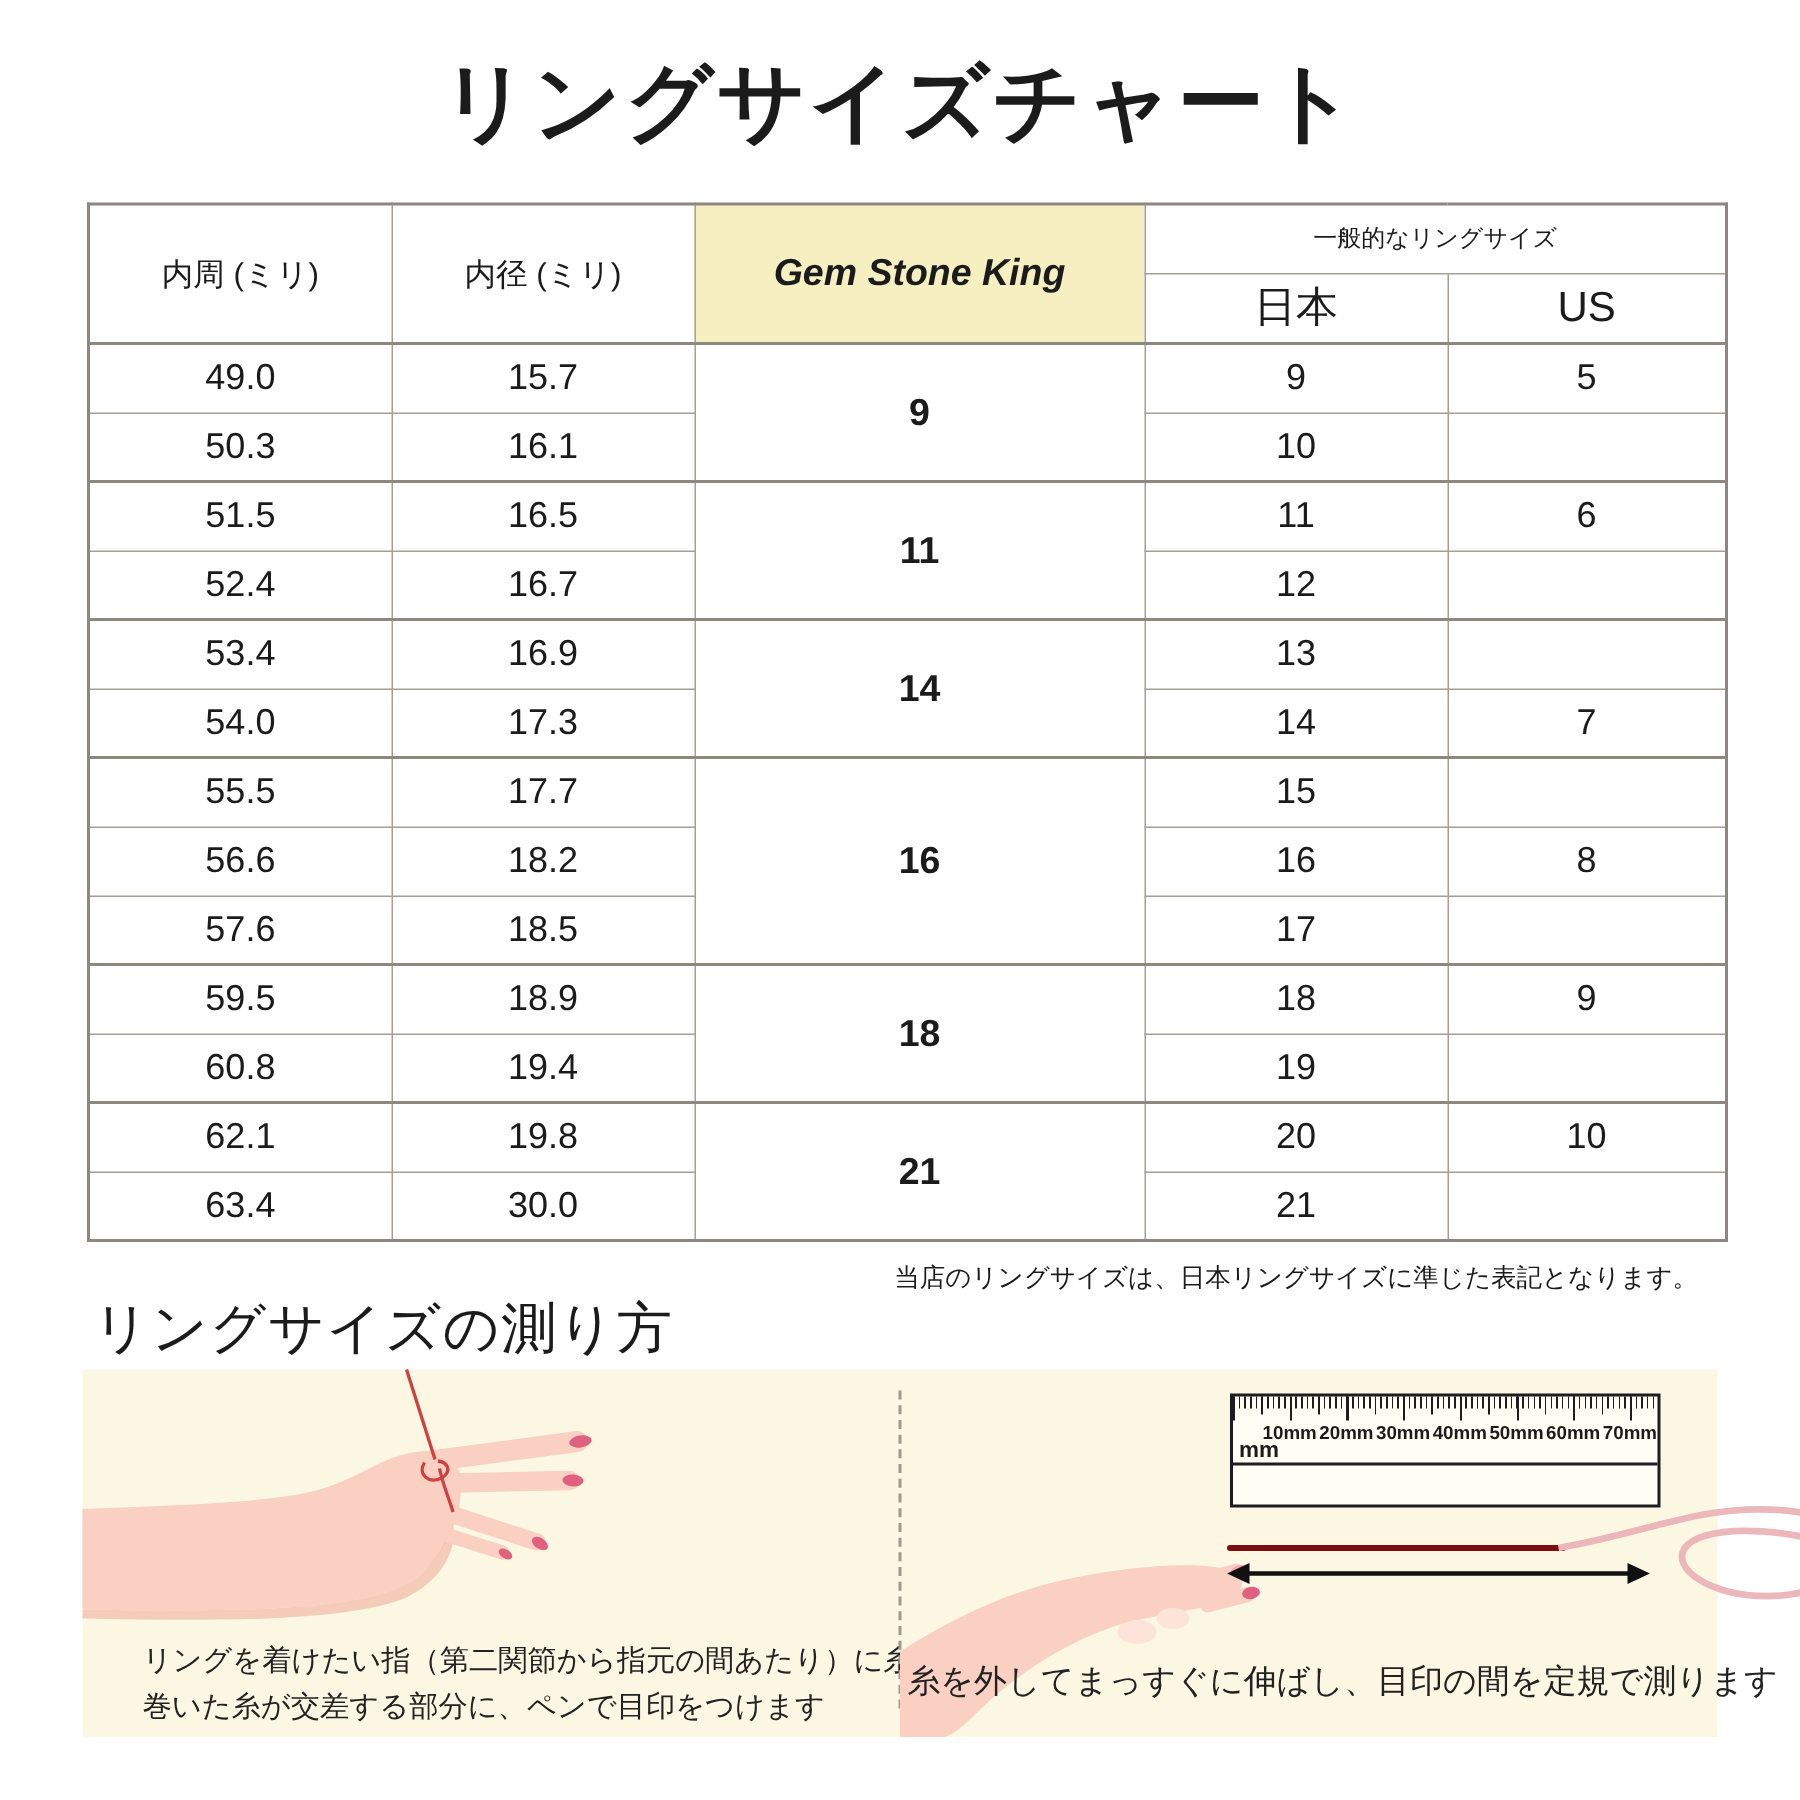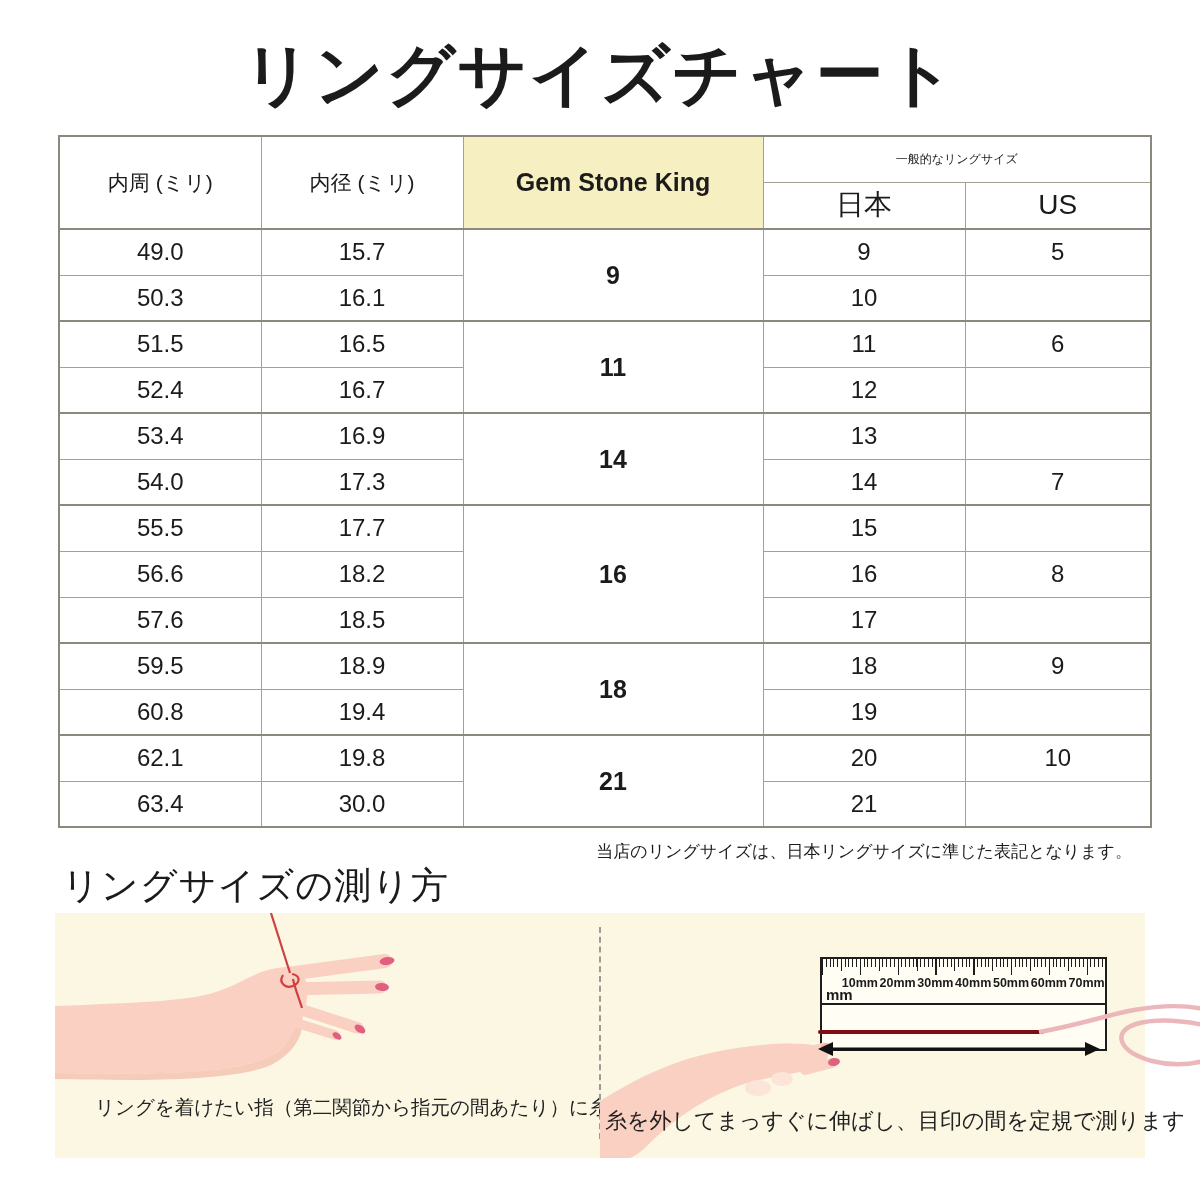--- a/index.html
+++ b/index.html
@@ -4,37 +4,37 @@
 <style>
   * { margin:0; padding:0; box-sizing:border-box; }
   html,body { background:#ffffff; }
   body {
     position:relative; width:1200px; height:1200px;
     font-family:"Liberation Sans","DejaVu Sans",sans-serif;
     color:#1b1b1b; overflow:hidden;
   }
   .title {
     position:absolute; top:30px; left:0; width:1200px;
-    text-align:center; font-size:68px; font-weight:600; letter-spacing:2px;
+    text-align:center; font-size:58px; font-weight:600; letter-spacing:2px;
   }
   
   table.size-table {
     position:absolute; left:58px; top:135px; width:1092px;
     border-collapse:collapse; table-layout:fixed;
     border:2px solid #8d887e;
   }
   .size-table th, .size-table td {
     border:1px solid #a59f94; text-align:center; vertical-align:middle;
     font-weight:400; background:#ffffff;
   }
   .size-table thead tr.h1 { height:46px; }
   .size-table thead tr.h2 { height:47px; }
   .size-table th.colhead  { font-size:21px; }
-  .size-table th.gsk-head { background:#f6efc1; font-size:25px; font-weight:700; }
-  .size-table th.group-head { font-size:12px; }
+  .size-table th.gsk-head { background:#f6efc1; font-size:25px; font-weight:700;font-style:italic; }
+  .size-table th.group-head { font-size:16px; }
   .size-table th.subhead { font-size:28px; }
   .size-table tbody tr { height:46px; font-size:24px; }
   .size-table td.gsk { font-size:25px; font-weight:700; }
   .size-table tr.gstart td { border-top:2px solid #8d887e; }
   
   .note {
     position:absolute; left:58px; top:840px; width:1092px;
     text-align:right; padding-right:18px; font-size:17px;
   }
   .section-heading {
@@ -50,22 +50,22 @@
     position:absolute; left:544px; top:14px; height:212px; width:0;
     border-left:2px dashed #9b9b93;
   }
   .left-caption {
     position:absolute; left:40px; top:179px;
     font-size:19.5px; line-height:31px; font-weight:500; color:#222;
   }
   .hand-svg { position:absolute; overflow:visible; }
   
   .ruler {
-    position:absolute; left:765px; top:16px; width:287px; height:94px;
-    background:#fffdf4; border:2px solid #1d1d1d;margin-top:28px;
+    position:absolute; left:765px; top:16px; width:287px; height:76px;
+    background:#fffdf4; border:2px solid #1d1d1d;
   }
   .ruler-top { position:relative; height:46px; border-bottom:2px solid #1d1d1d; }
   .tickrow { position:absolute; left:0; right:0; }
   .mm1  { top:0; height:8px;  background:repeating-linear-gradient(to right,#1d1d1d 0 1px,transparent 1px 3.78px); }
   .mm5  { top:0; height:12px; background:repeating-linear-gradient(to right,#1d1d1d 0 1px,transparent 1px 18.9px); }
   .mm10 { top:0; height:16px; background:repeating-linear-gradient(to right,#1d1d1d 0 1.4px,transparent 1.4px 37.8px); }
   .mm-labels span { position:absolute; top:17px; transform:translateX(-50%); font-size:12.5px; font-weight:600; white-space:nowrap; }
   .mm-unit { position:absolute; left:4px; bottom:0; font-size:15px; font-weight:600; }
   .ruler-bottom { position:relative; height:42px; }
   .inches-label { position:absolute; left:24px; top:0; font-size:16px; }
@@ -224,20 +224,21 @@
     <ellipse cx="282" cy="113" rx="5" ry="3" fill="#e0617f" transform="rotate(33 282 113)"></ellipse>
     <g stroke="#cf4040" stroke-width="2.2" fill="none">
       <path d="M216,-10 L235,50"></path>
       <path d="M228,52 C223,60 231,67 240,62 C246,58 244,52 237,51"></path>
       <path d="M238,56 C240,66 244,75 247,85"></path>
     </g>
   </svg>
 
   <div class="left-caption">
     <div>リングを着けたい指（第二関節から指元の間あたり）に糸を巻き</div>
+    <div>巻いた糸が交差する部分に、ペンで目印をつけます</div>
   </div>
 
   <div class="divider"></div>
 
   <div class="ruler">
     <div class="ruler-top">
       <div class="tickrow mm1"></div>
       <div class="tickrow mm5"></div>
       <div class="tickrow mm10"></div>
       <div class="mm-labels">

